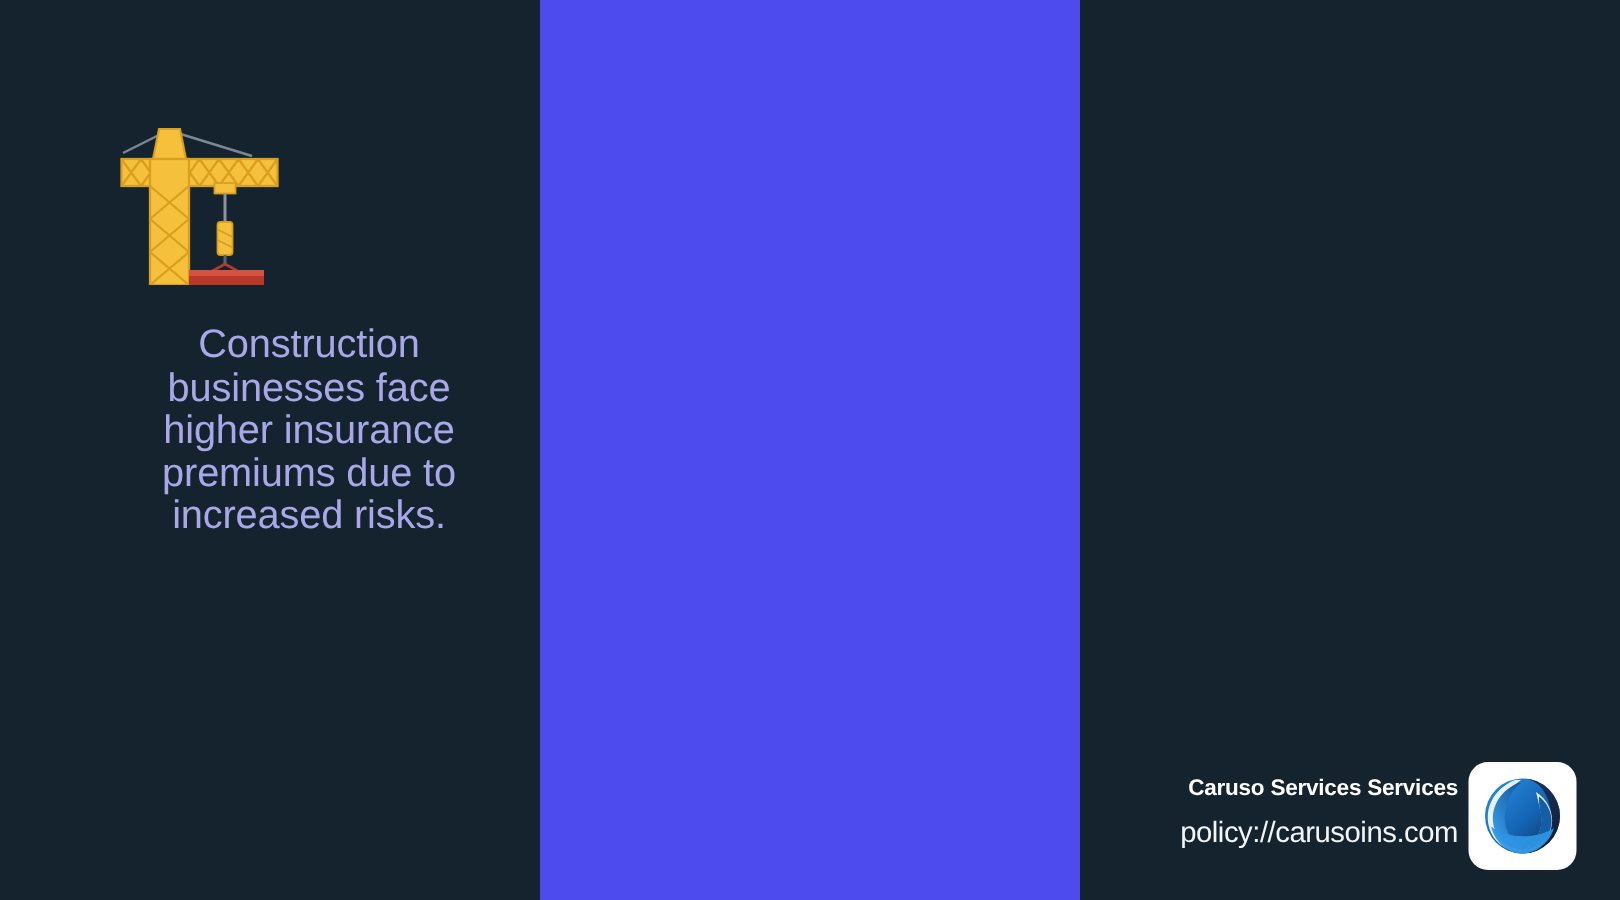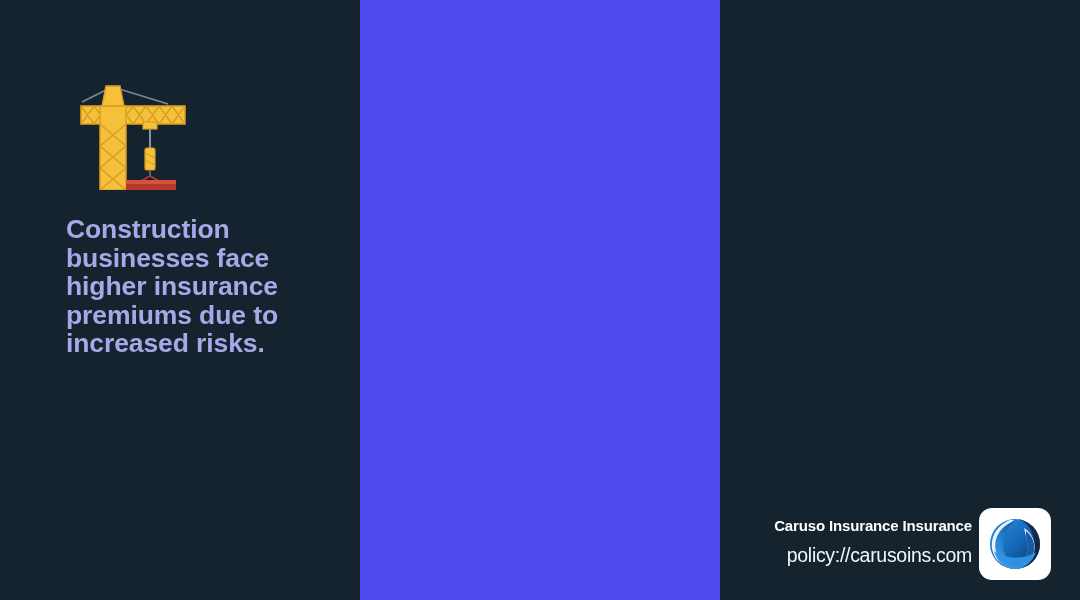--- a/index.html
+++ b/index.html
@@ -40,24 +40,24 @@
   #icon-crane-wrap     { left: 62px; }
   #icon-globe-wrap     { left: 410px; }
   .icon-wrap svg { display: block; }
 
   
   .blurb {
     position: absolute;
     margin: 0;
     font-size: 26.5px;
     line-height: 28.6px;
-    font-weight: 700;
+    font-weight: 400;
     letter-spacing: -0.1px;
     white-space: pre-line;
-    text-align: left;
+    text-align: center;
   }
   #blurb-left   { left: 66px;  top: 215px; width: 280px; color: #a8a8e8; }
   #blurb-center { left: 423px; top: 215px; width: 285px; color: #ffffff; }
 
   
   #brand-block {
     position: absolute;
     left: 760px;
     top: 505px;
     width: 300px;
@@ -162,21 +162,21 @@
 typically pay
 between $300 to
 $1,000 annually
 for a $1M policy.</p>
   </div>
 
   <div id="panel-right" class="panel">
 
     <div id="brand-block" style="left:40px;">
       <div id="brand-text">
-        <span id="brand-name">Caruso Insurance Insurance</span>
+        <span id="brand-name">Caruso Services Services</span>
         <span id="brand-url">policy://carusoins.com</span>
       </div>
       <div id="brand-logo-tile">
         <svg width="58" height="58" viewBox="0 0 58 58" aria-hidden="true">
           <defs>
             <linearGradient id="lgA" x1="0" y1="0" x2="1" y2="1">
               <stop offset="0%" stop-color="#2b8fe0"></stop>
               <stop offset="55%" stop-color="#1464b4"></stop>
               <stop offset="100%" stop-color="#122a4c"></stop>
             </linearGradient>

